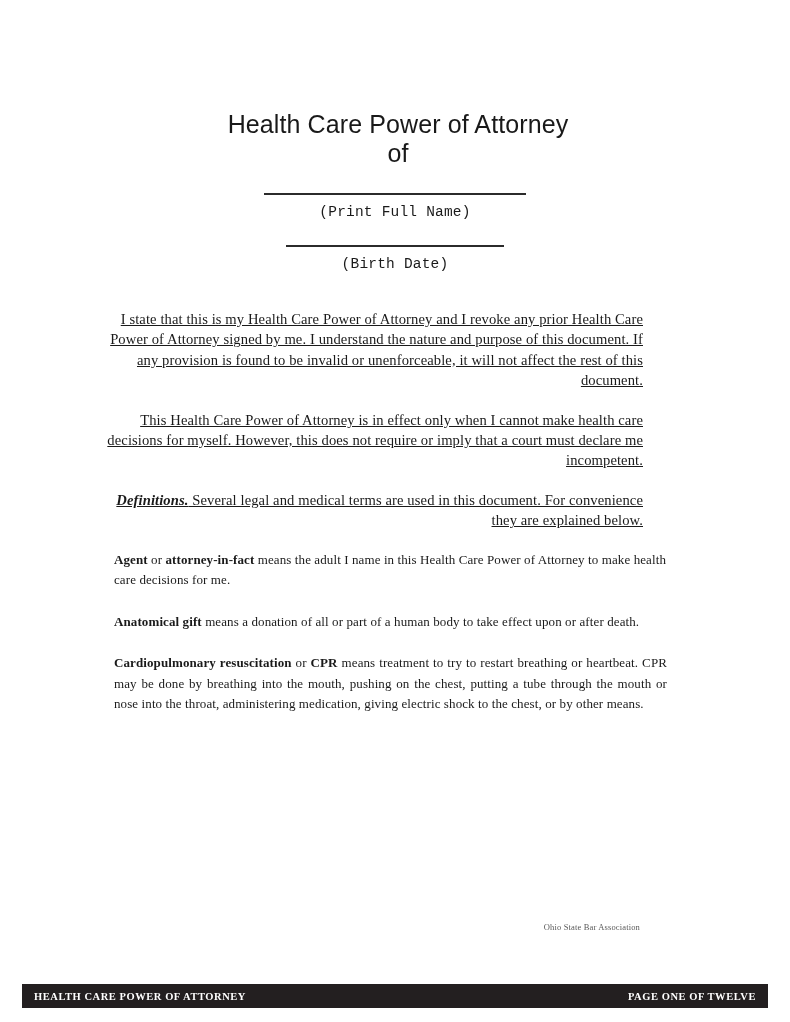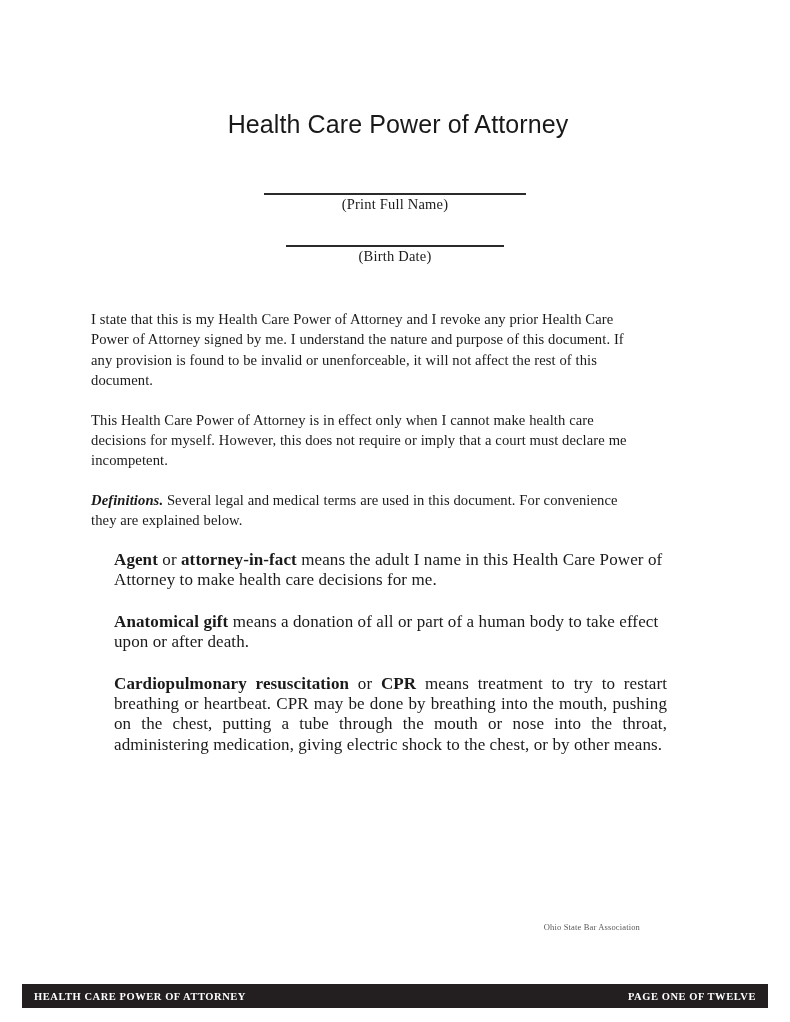--- a/index.html
+++ b/index.html
@@ -59,44 +59,45 @@
   }
   .rule-name {
     width: 262px;
     height: 2px;
   }
   .rule-date {
     width: 218px;
     height: 1.5px;
   }
   .field-label {
-    font-family: Liberation Serif, serif;
+    font-family: Liberation Mono, monospace;
     font-size: 14.5px;
     line-height: 18px;
     color: #1a1a1a;
-    margin-top: 0;
+    margin-top: 8px;
     letter-spacing: 0.2px;
   }
   .field-name  { top: 193px; }
   .field-date  { top: 245px; }
 
   
   .body-copy {
     position: absolute;
     left: 91px;
     top: 309px;
     width: 552px;
   }
   .body-copy p {
     margin: 0 0 19px 0;
     font-size: 14.6px;
     line-height: 20.4px;
     color: #1a1a1a;
-    text-align: left;
+    text-align: right;
     letter-spacing: 0.1px;
+    text-decoration: underline;
   }
   .body-copy p:last-child { margin-bottom: 0; }
 
   .lead-in { margin-bottom: 21px !important; }
 
   b.term {
     font-weight: bold;
   }
   .defs-head {
     font-weight: bold;
@@ -105,21 +106,21 @@
 
   
   .definitions {
     position: absolute;
     left: 114px;
     top: 550px;
     width: 553px;
   }
   .definitions .def {
     margin: 0 0 21px 0;
-    font-size: 17px;
+    font-size: 13px;
     line-height: 20.4px;
     color: #1a1a1a;
     text-align: left;
     letter-spacing: 0.1px;
   }
   .definitions .def.justify {
     text-align: justify;
   }
   .definitions .def:last-child { margin-bottom: 0; margin-top: 8px; }
 
@@ -161,20 +162,21 @@
   .footer-right { letter-spacing: 0.8px; text-align: center; }
 </style>
 </head>
 <body>
 
 <div class="page">
 
   <div class="title-block">
     <h1 class="doc-title">
       <span>Health Care Power of Attorney</span>
+      <span class="title-of">of</span>
     </h1>
   </div>
 
   <div class="field field-name">
     <div class="rule rule-name"></div>
     <div class="field-label">(Print Full Name)</div>
   </div>
 
   <div class="field field-date">
     <div class="rule rule-date"></div>

